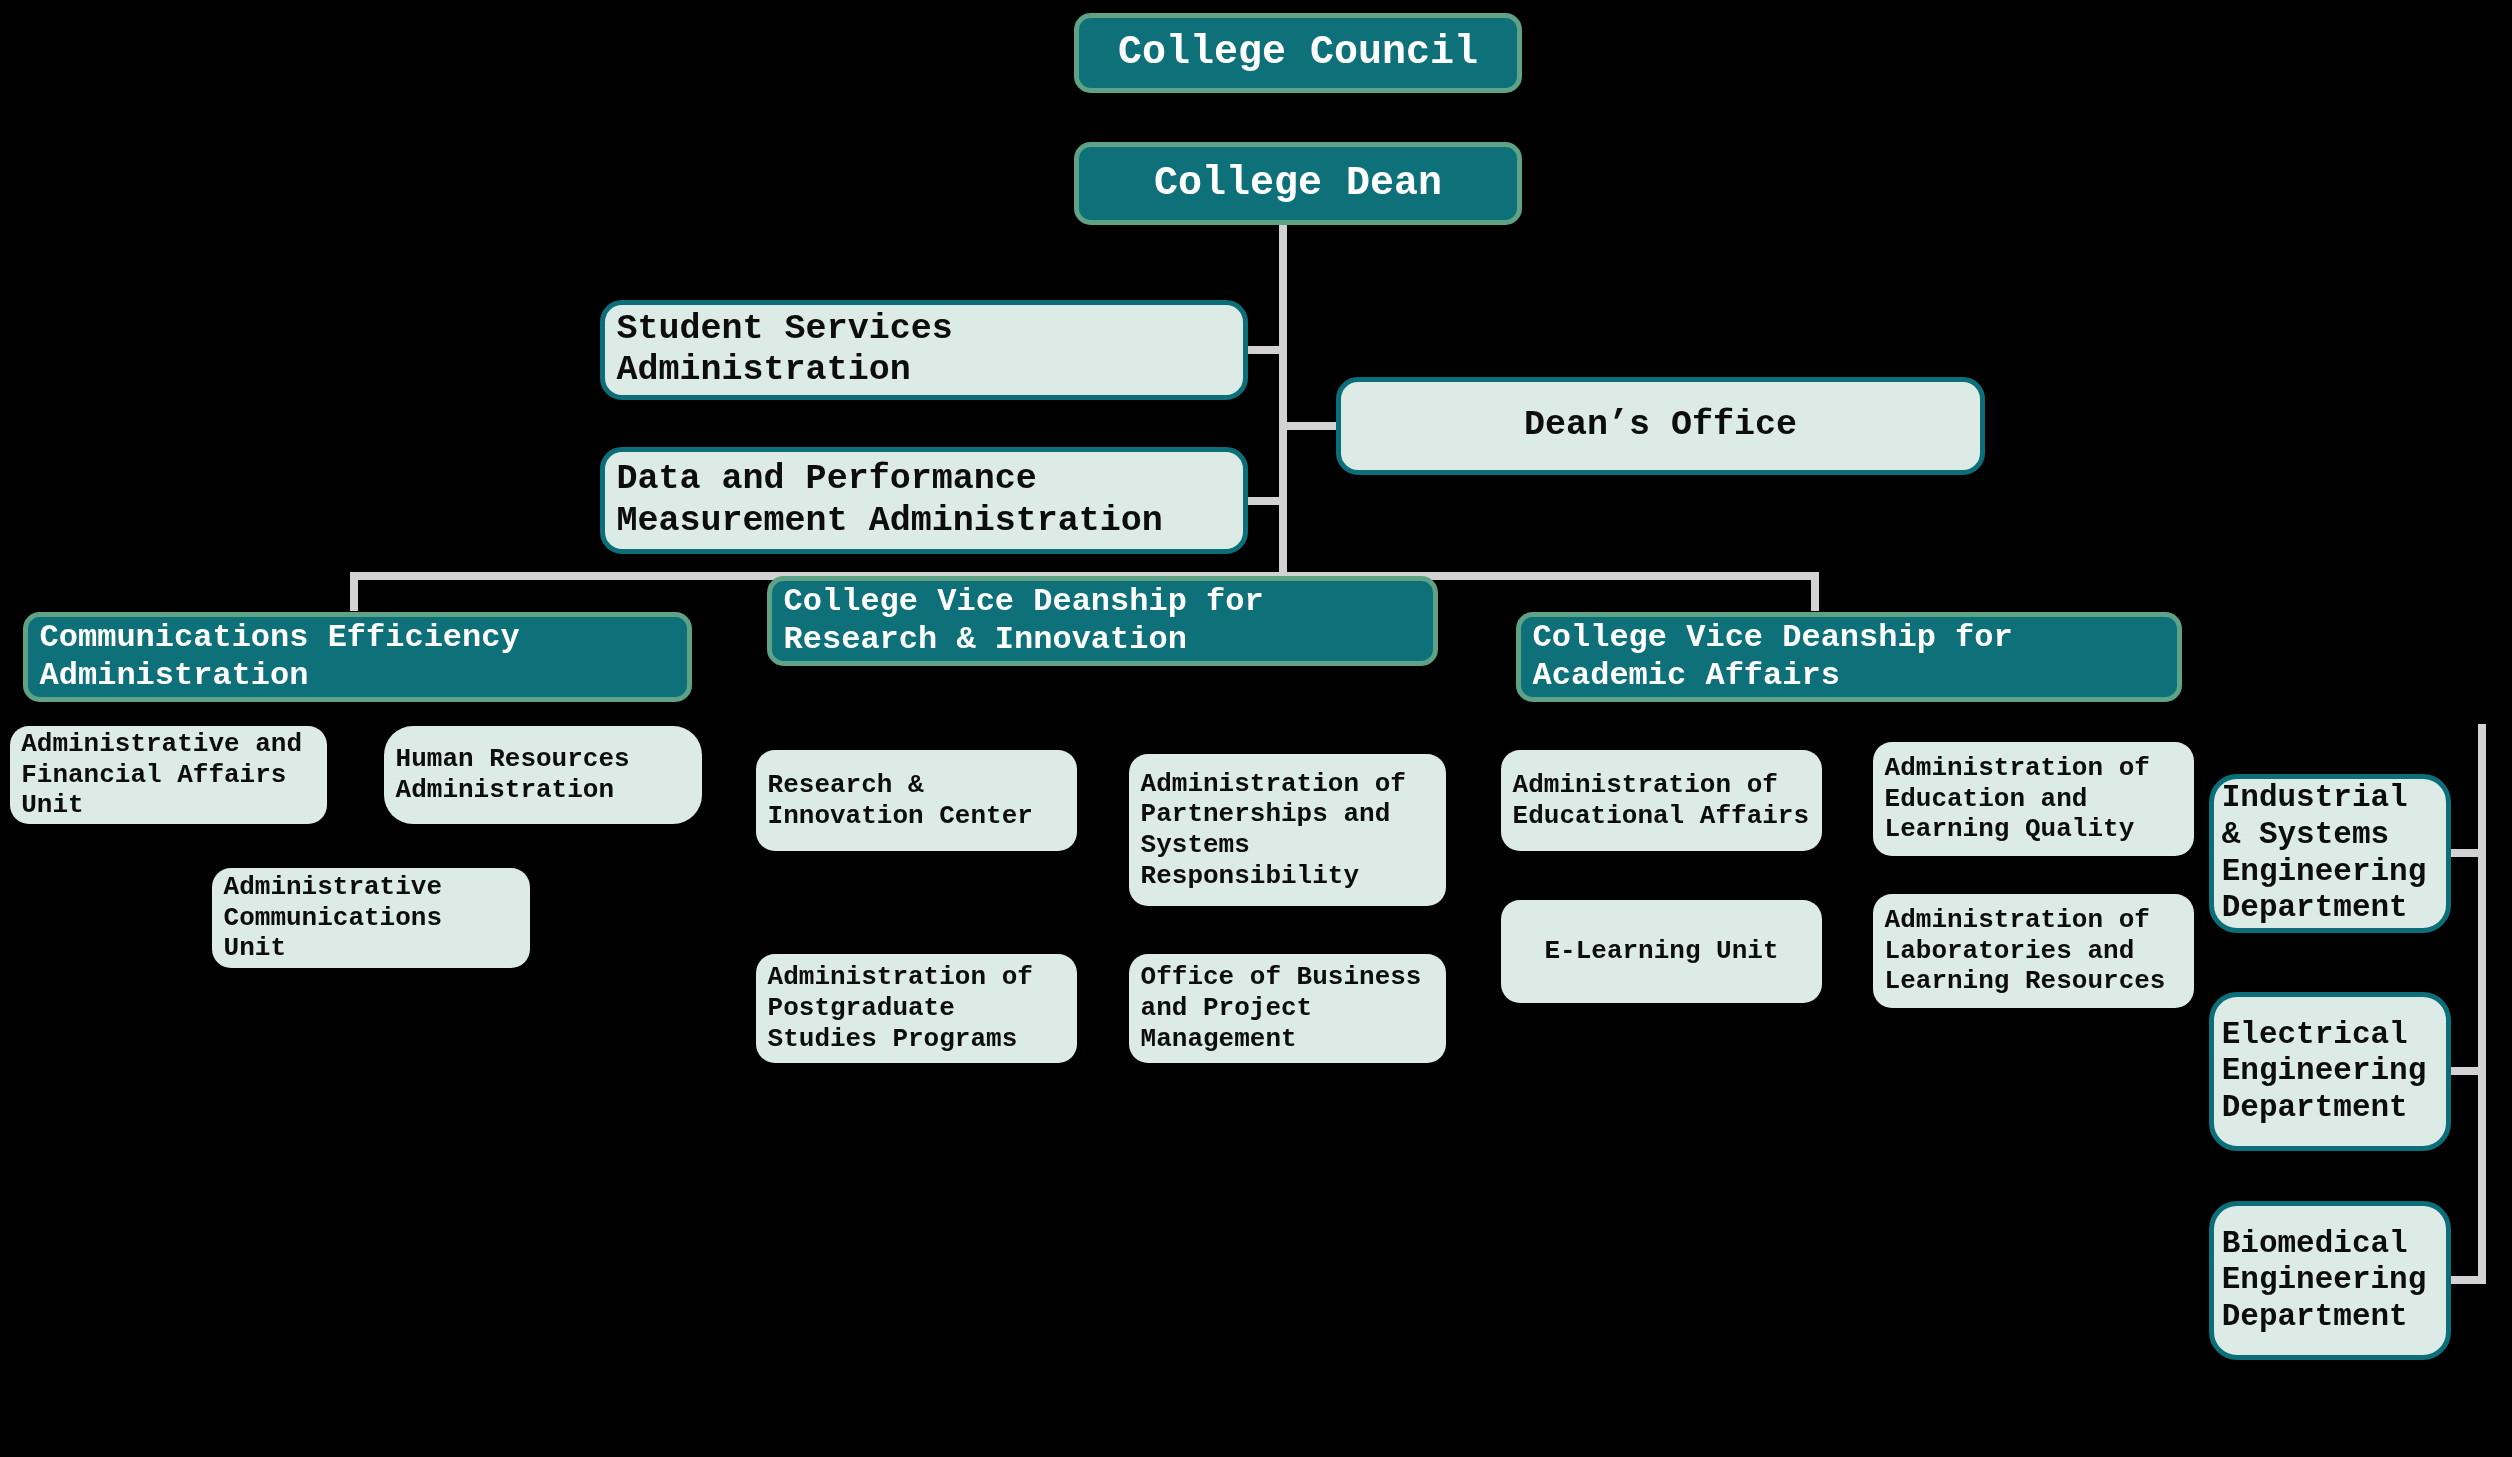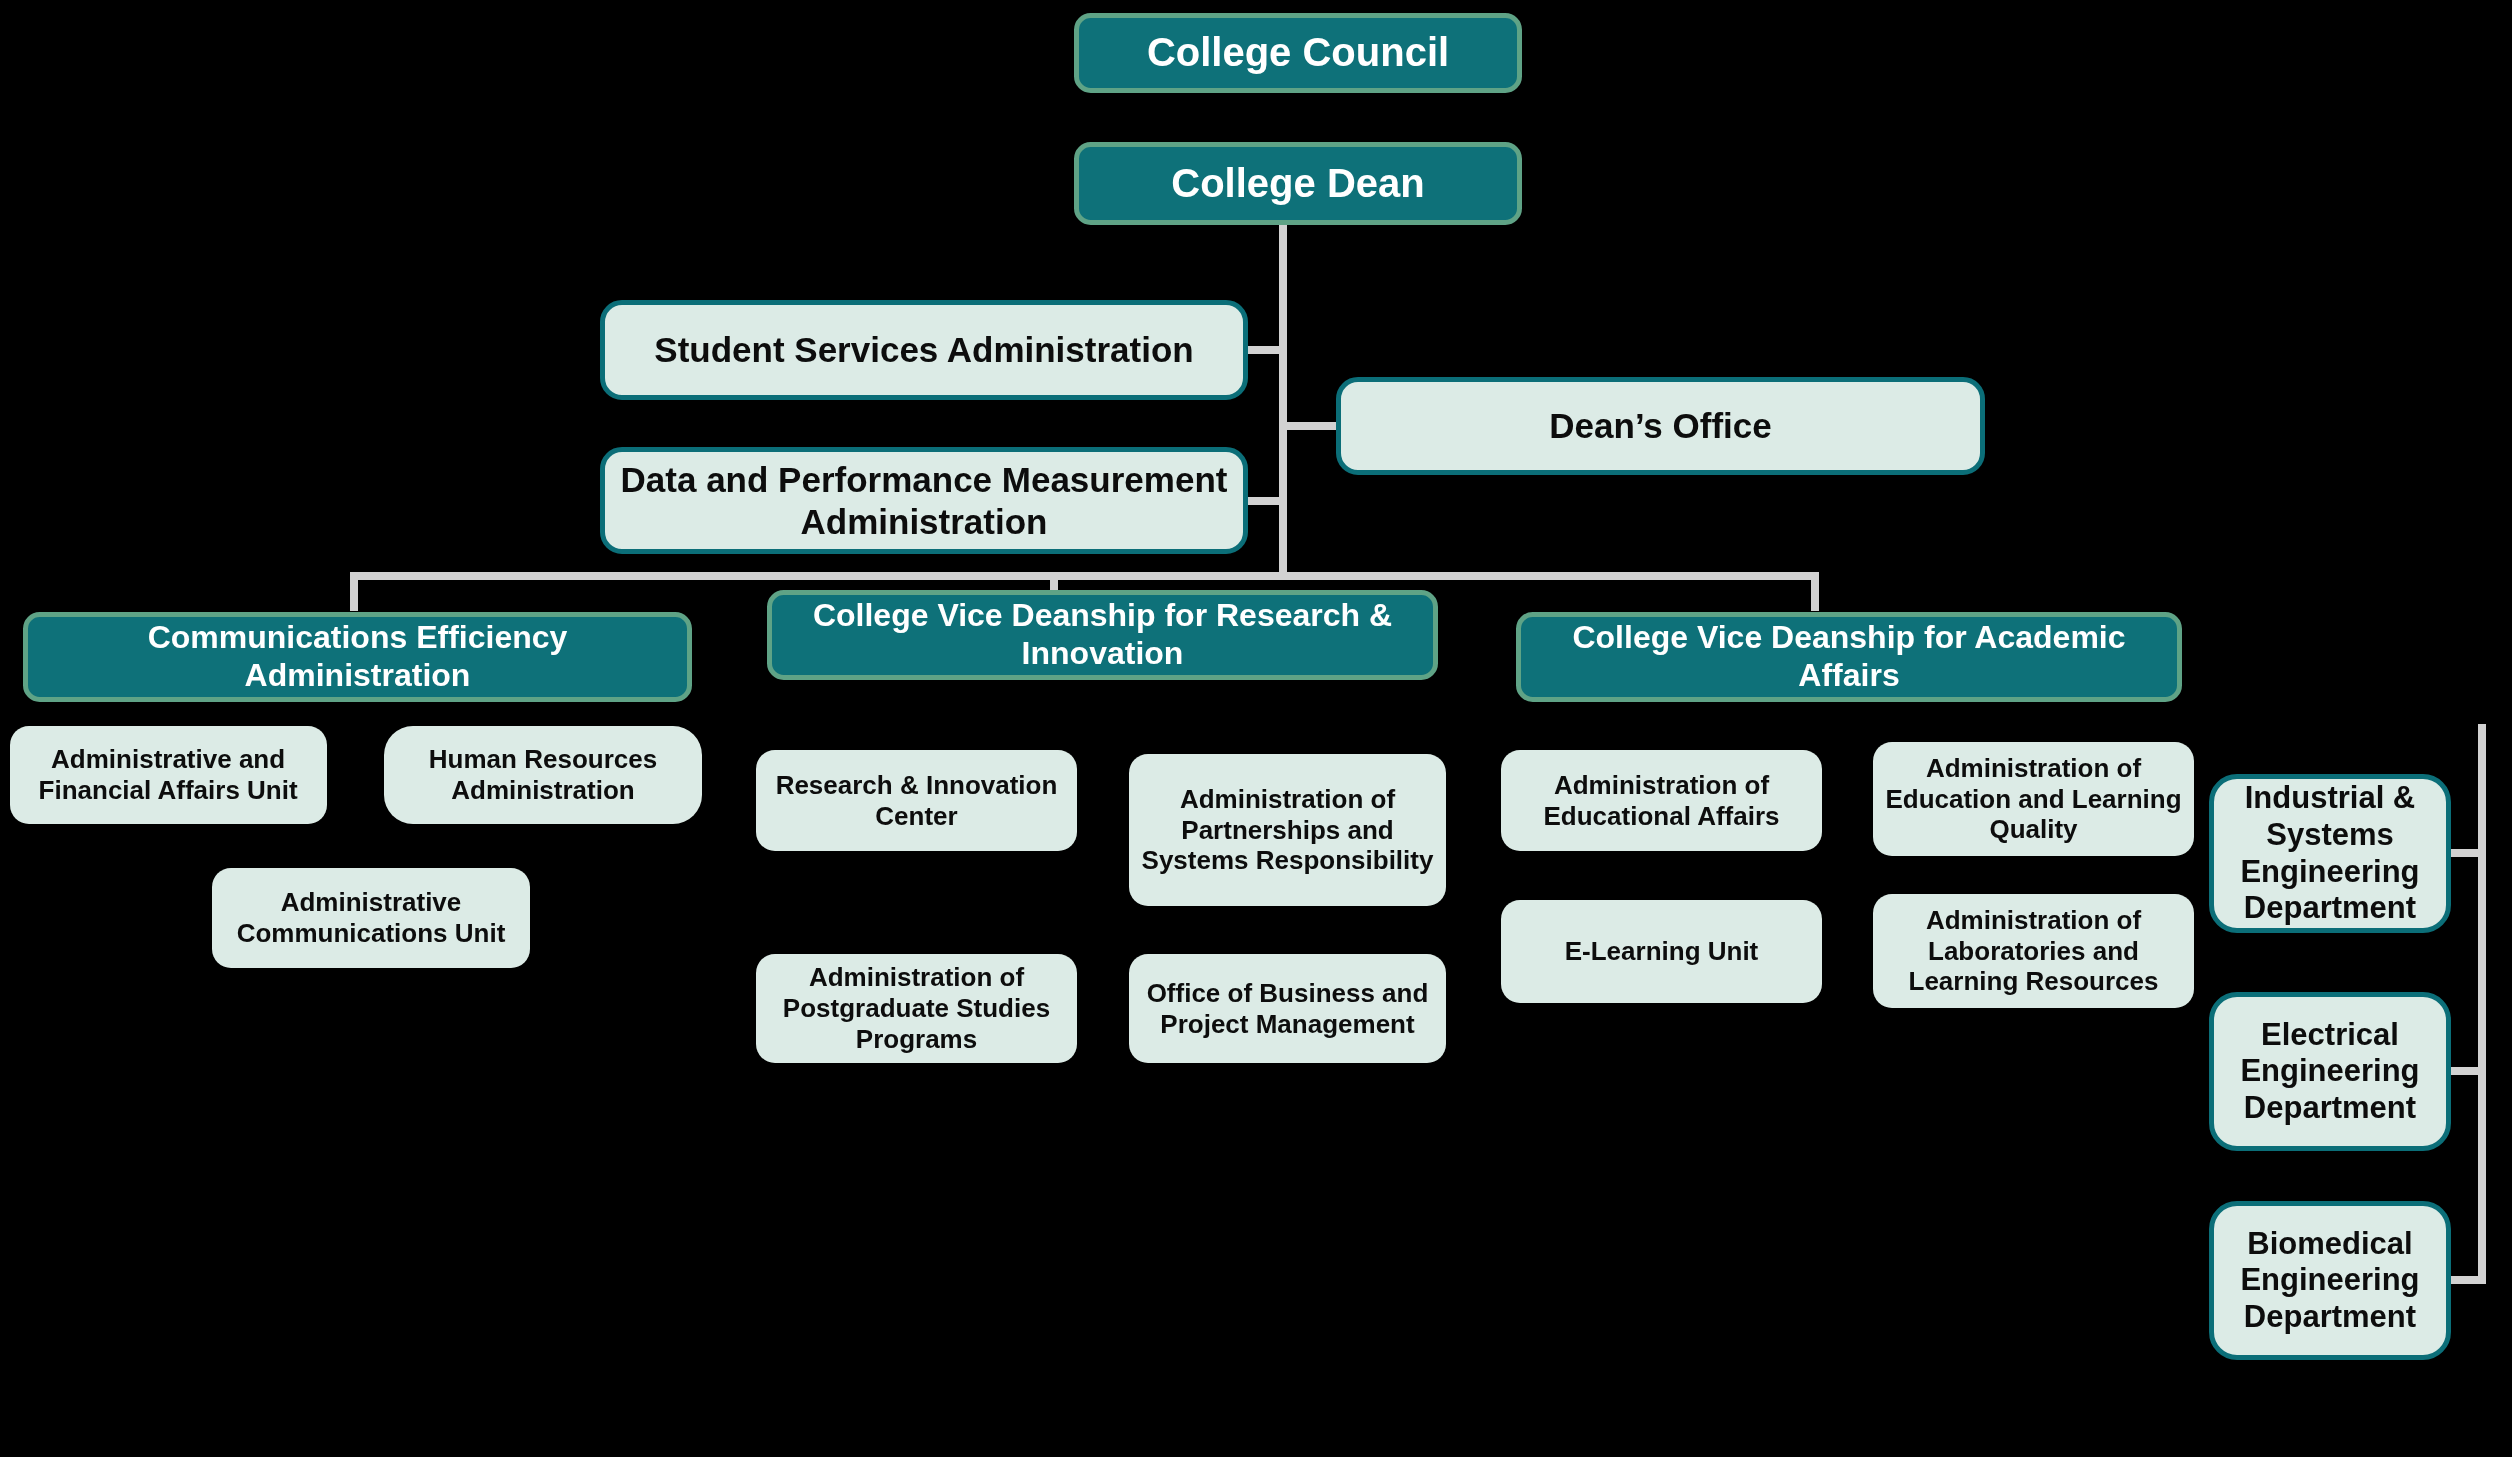--- a/index.html
+++ b/index.html
@@ -18,24 +18,25 @@
     width:2512px;height:1458px;
     background:var(--bg);
     font-family:"Liberation Sans", sans-serif;
     position:relative;
     overflow:hidden;
   }
   #canvas{position:absolute;left:0;top:0;width:2512px;height:1458px;}
   .node{
     position:absolute;
     display:flex;align-items:center;justify-content:center;
-    text-align:center;
+    text-align:left;
     font-weight:bold;
     line-height:1.18;
     padding:3.9px 11.6px;
+    font-family:Liberation Mono, monospace;
   }
   .hdr{
     background:var(--teal);
     border:5.8px solid var(--sage);
     border-radius:16.7px;
     color:var(--txt-light);
   }
   .mintb{
     background:var(--mint);
     border:5.8px solid var(--tborder);
@@ -88,21 +89,21 @@
   <div class="node mintb" style="left:1336px;top:377px;width:649px;height:98px;font-size:35px;">
     <span>Dean’s Office</span>
   </div>
   <div class="node mintb" style="left:600px;top:447px;width:648px;height:107px;font-size:35px;">
     <span>Data and Performance Measurement Administration</span>
   </div>
 
   <div class="node hdr" style="left:23px;top:612px;width:669px;height:90px;font-size:32px;">
     <span>Communications Efficiency Administration</span>
   </div>
-  <div class="node hdr" style="left:767px;top:590px;width:671px;height:90px;font-size:32px;">
+  <div class="node hdr" style="left:767px;top:576px;width:671px;height:90px;font-size:32px;">
     <span>College Vice Deanship for Research &amp; Innovation</span>
   </div>
   <div class="node hdr" style="left:1516px;top:612px;width:666px;height:90px;font-size:32px;">
     <span>College Vice Deanship for Academic Affairs</span>
   </div>
 
   <div class="node mintc" style="left:9.6px;top:726px;width:317px;height:98px;font-size:26px;">
     <span>Administrative and Financial Affairs Unit</span>
   </div>
   <div class="node mintc" style="left:384px;top:726px;width:318px;height:98px;font-size:26px;border-radius:29px;">

